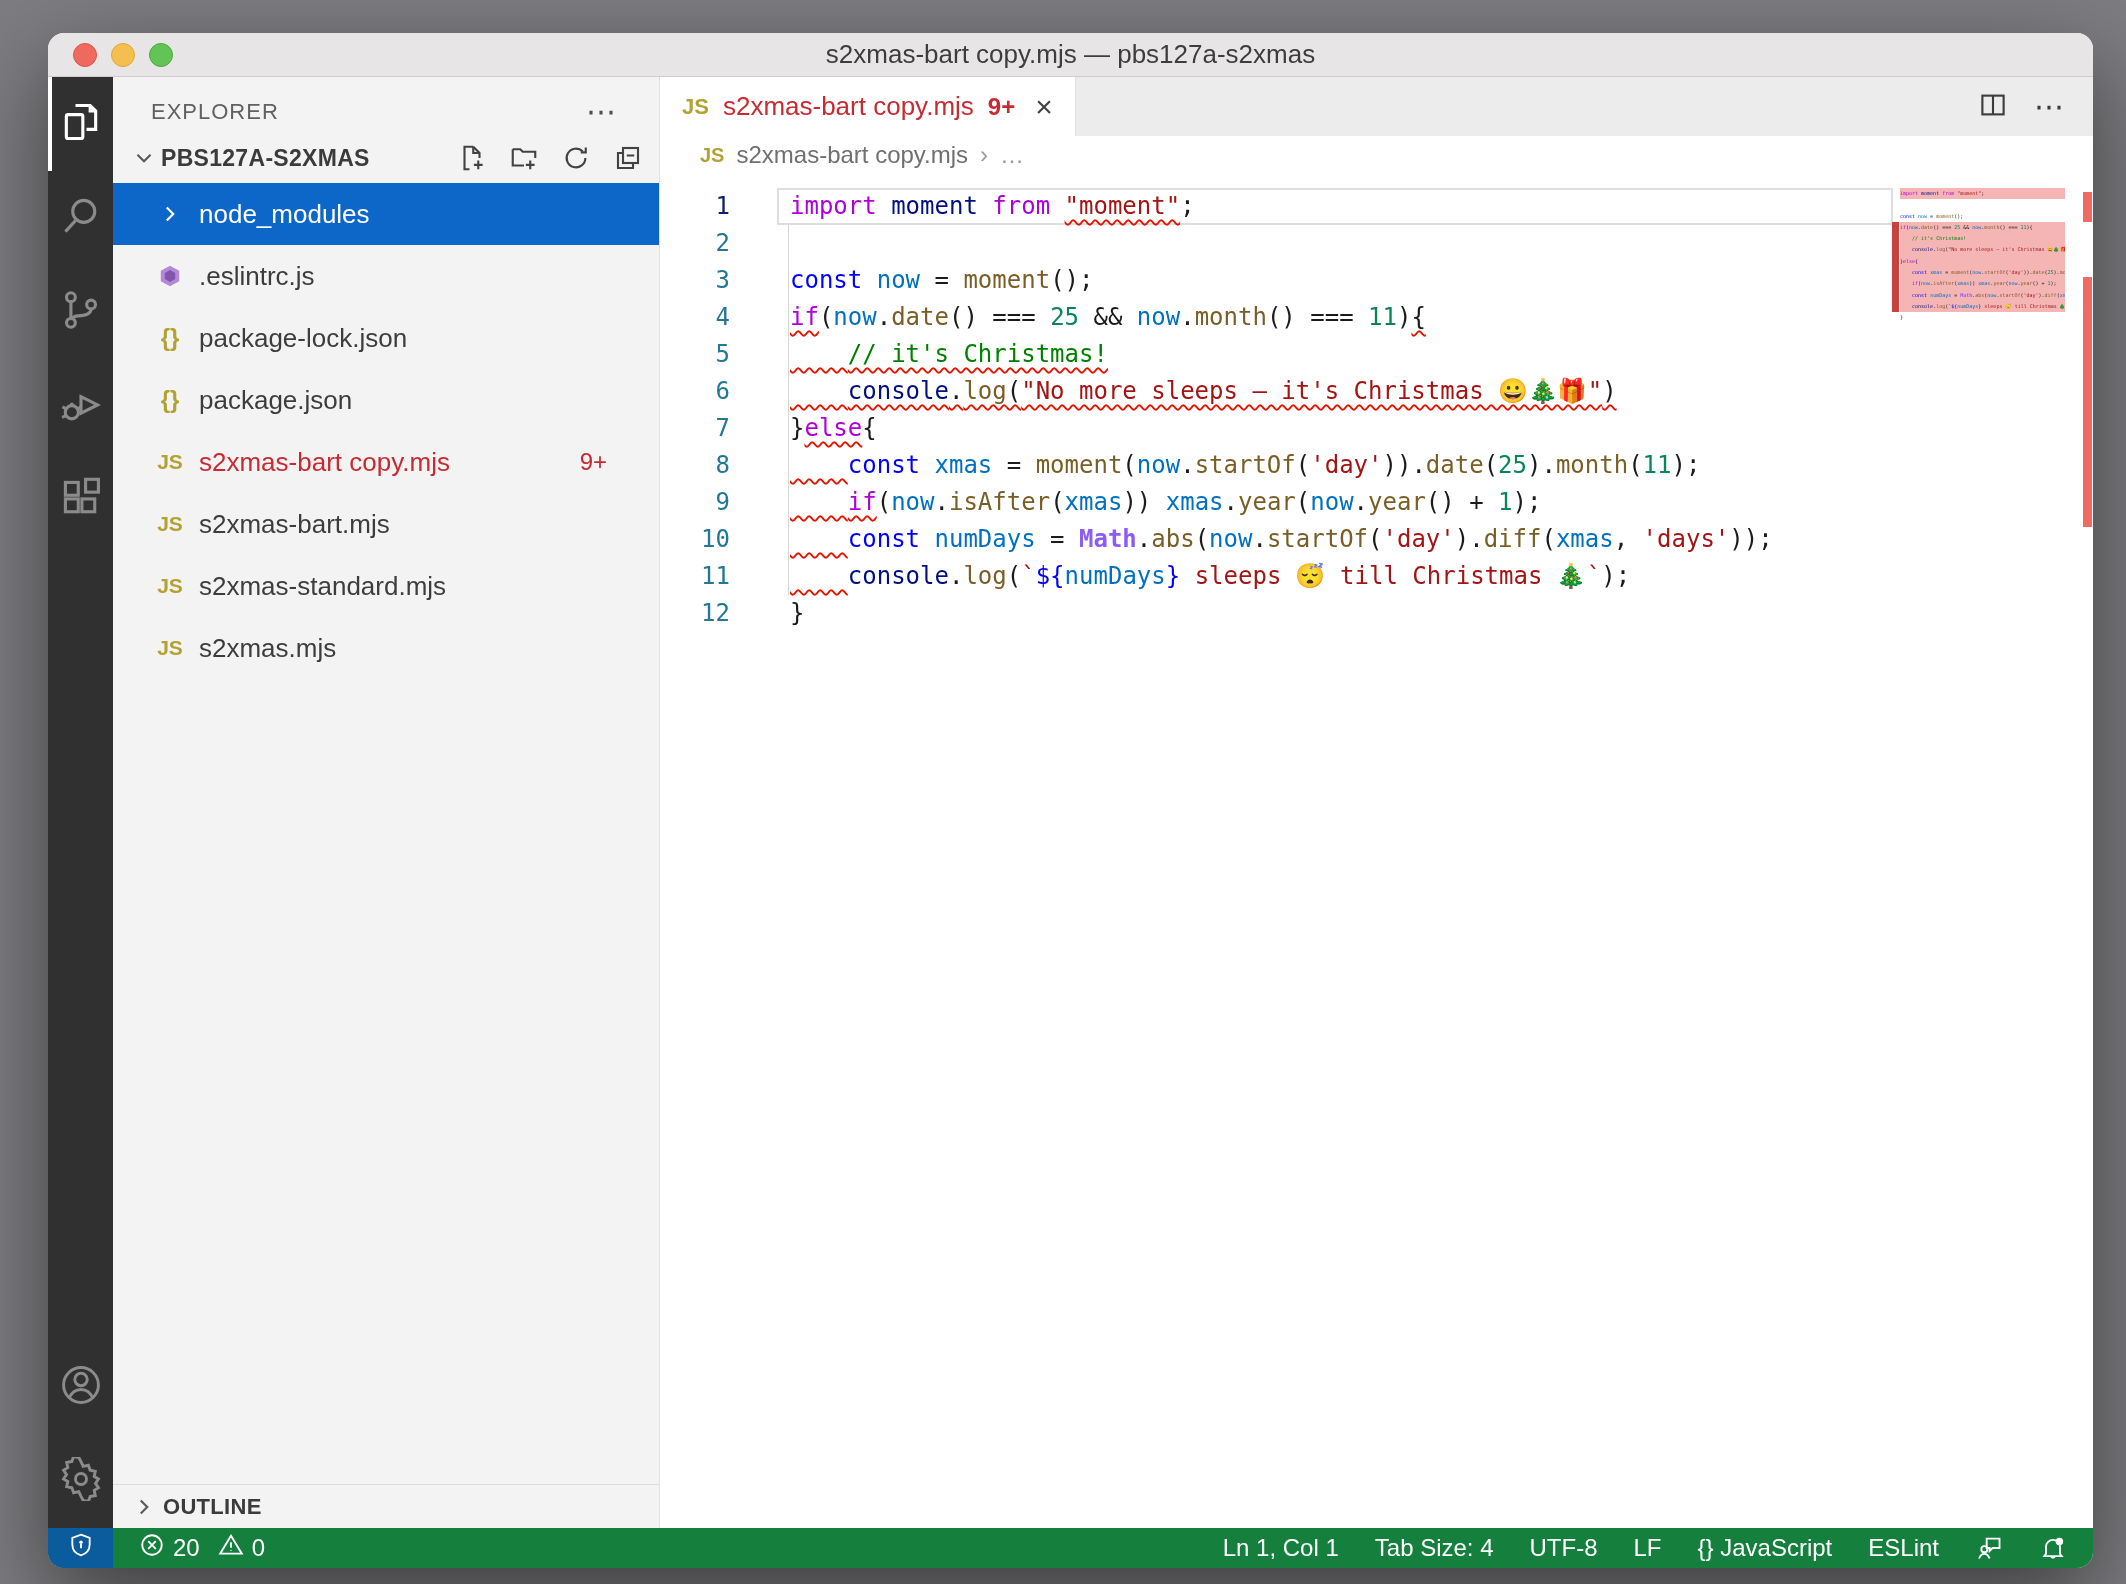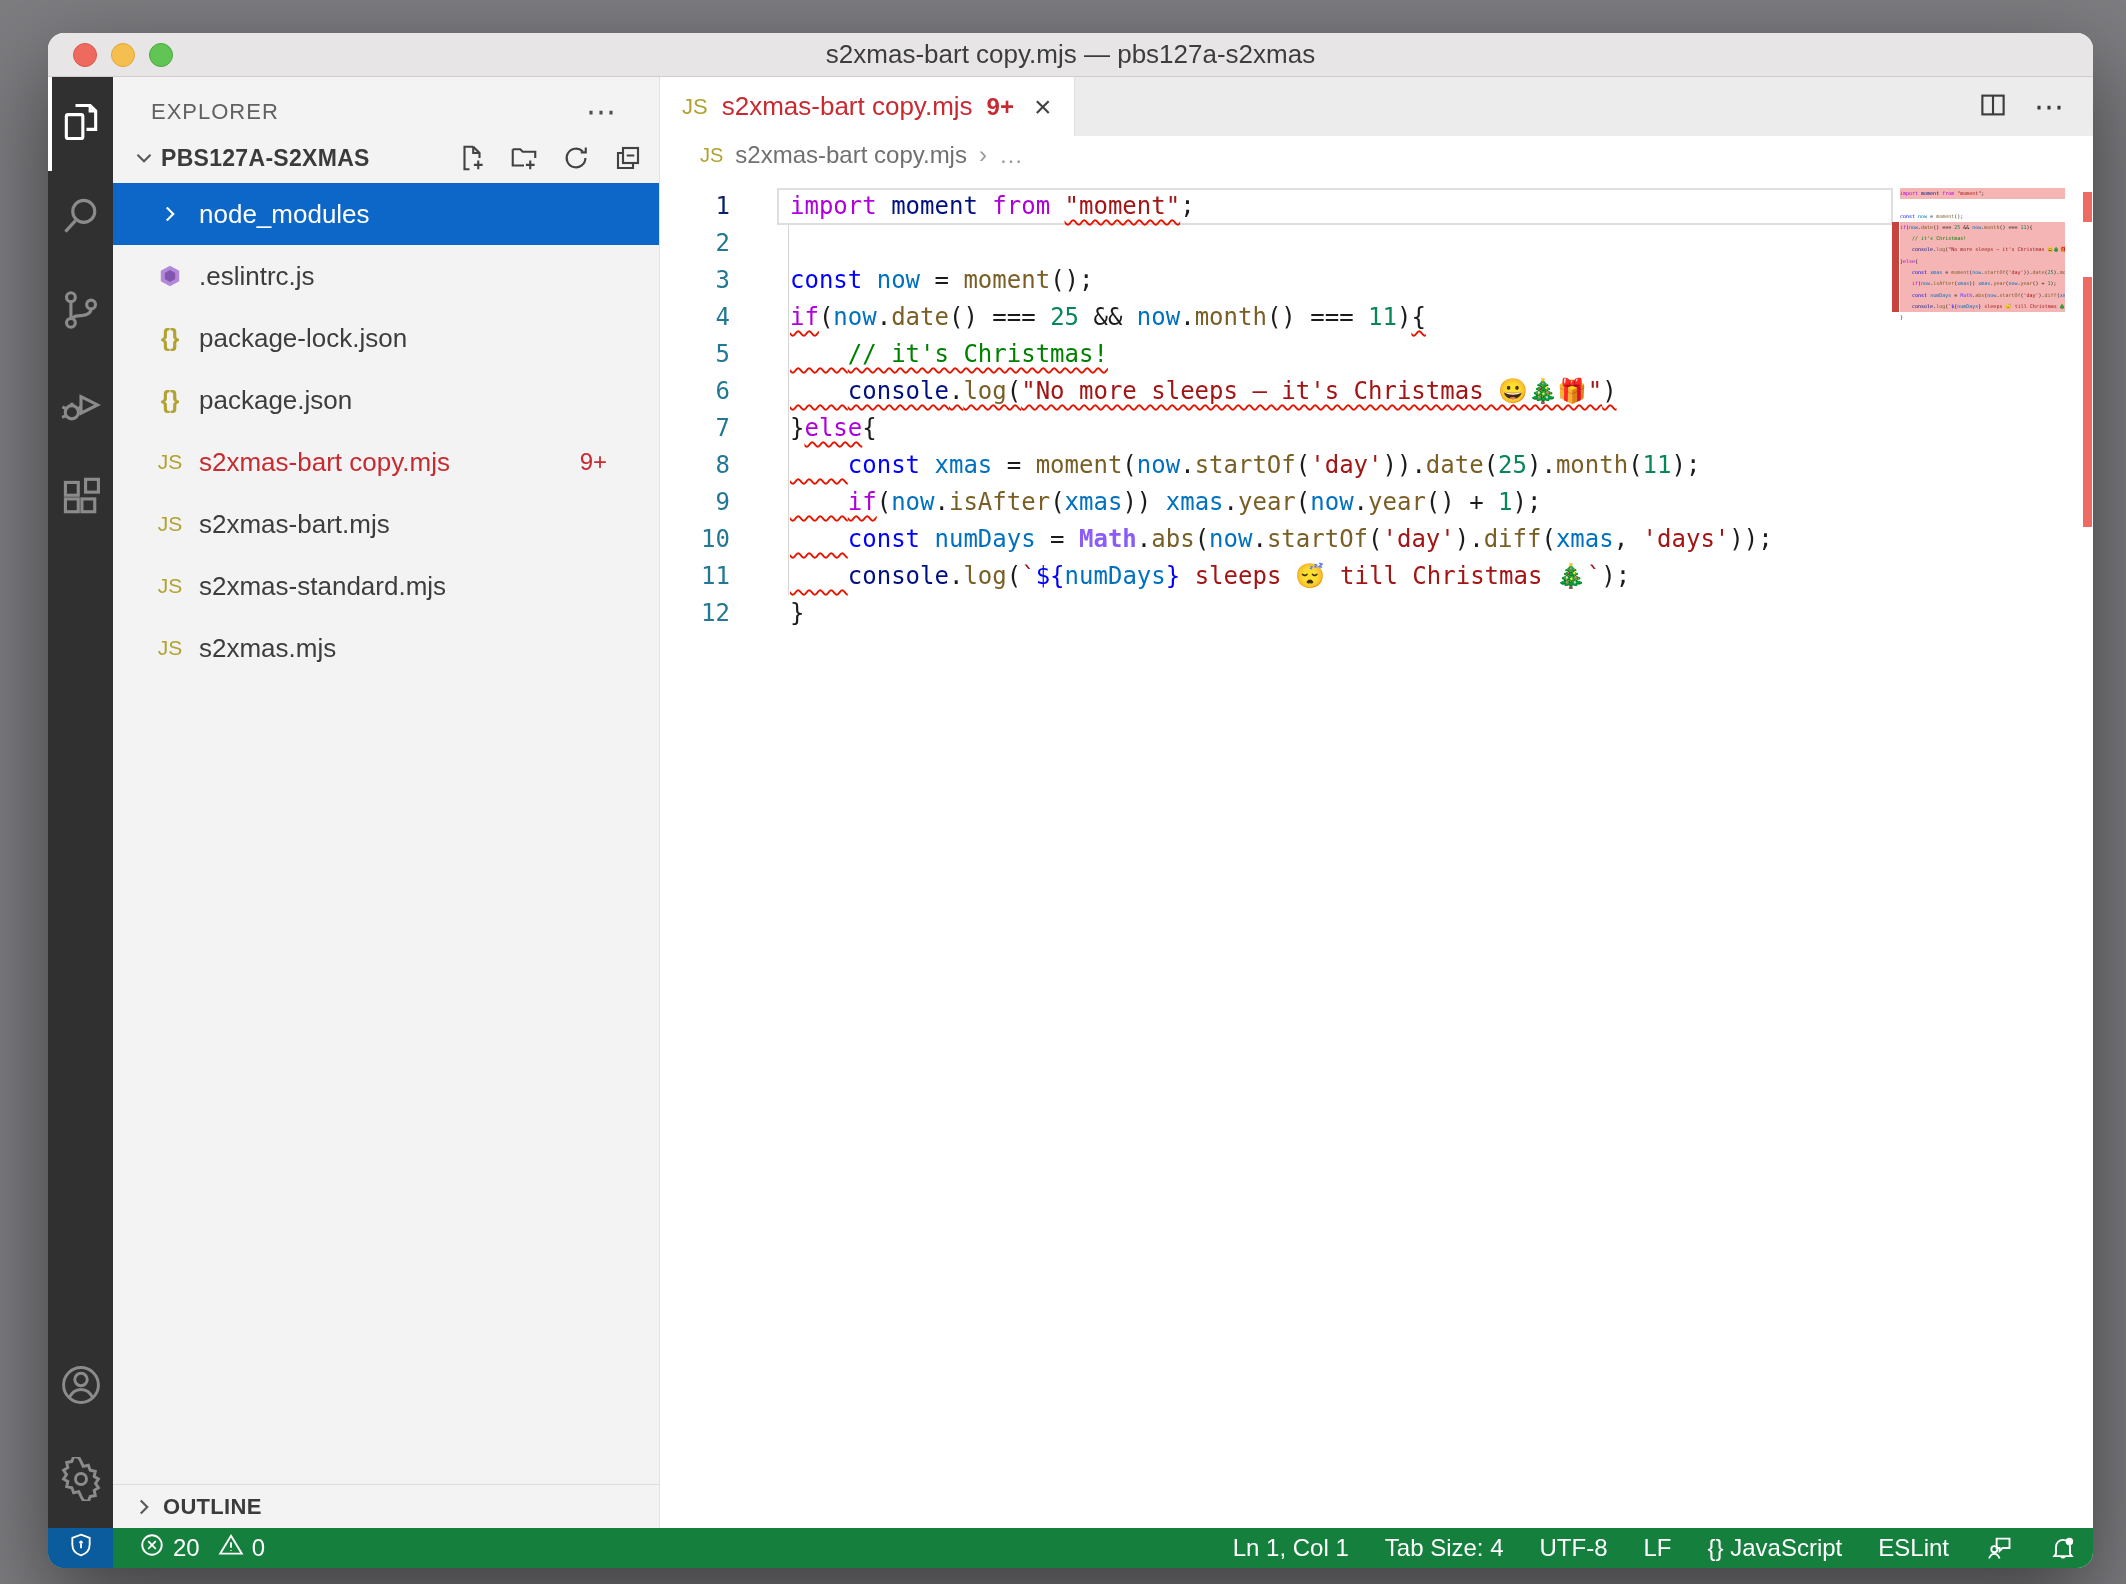--- a/index.html
+++ b/index.html
@@ -40,21 +40,21 @@
   .sec-actions { margin-left:auto; display:flex; gap:22px; }
   .sec-actions .sicon { width:30px; height:30px; color:#424242; cursor:pointer; }
   .sec-actions svg { width:30px; height:30px; }
 
   .file-list { }
   .file-row { height:62px; display:flex; align-items:center; padding-left:40px; font-size:26px; color:#3d3d3d; cursor:pointer; white-space:nowrap; }
   .file-row .ficon { width:34px; margin-right:12px; display:flex; align-items:center; justify-content:center; flex-shrink:0; }
   .file-row .badge { margin-left:auto; padding-right:52px; font-size:24px; color:#c72b31; }
   .file-row.selected { background:#0d67c9; color:#ffffff; }
   .file-row.error { color:#c72b31; }
-  .ficon-js { font-weight:normal; font-size:21px; color:#b1a232; font-family:"Liberation Sans",sans-serif; }
+  .ficon-js { font-weight:bold; font-size:21px; color:#b1a232; font-family:"Liberation Sans",sans-serif; }
   .ficon-json { font-weight:bold; font-size:24px; color:#b1a232; }
   .chev-svg { width:26px; height:26px; }
   .sb-fill { flex:1; }
   .outline-row { height:44px; border-top:1px solid #dcdcdc; display:flex; align-items:center; padding-left:18px; color:#3b3b3b; }
   .outline-row .chev { width:26px; height:26px; margin-right:6px; color:#5a5a5a; }
   .outline-row .ol-label { font-weight:bold; font-size:22px; letter-spacing:.3px; }
 
   
   .editor { flex:1; display:flex; flex-direction:column; min-width:0; background:#fff; }
   .tabbar { height:59px; background:#ececec; display:flex; align-items:stretch; flex-shrink:0; }
@@ -105,21 +105,21 @@
   .mm-row.gut::before { content:""; position:absolute; left:-8px; top:0; bottom:0; width:7px; background:#c8433d; }
   .ruler-mark { position:absolute; right:1px; width:9px; background:#ee6a63; }
 
   
   .statusbar { height:40px; background:#15803d; display:flex; align-items:center; color:#fff; font-size:24px; flex-shrink:0; }
   .sb-remote { width:65px; height:40px; background:#0b5c9d; display:flex; align-items:center; justify-content:center; flex-shrink:0; cursor:pointer; }
   .sb-remote svg { width:26px; height:26px; }
   .sb-problems { display:flex; align-items:center; gap:8px; margin-left:26px; cursor:pointer; }
   .sb-problems svg { width:26px; height:26px; }
   .sb-problems .cnt { margin-right:10px; }
-  .sb-right { margin-left:auto; display:flex; align-items:center; gap:36px; padding-right:16px; }
+  .sb-right { margin-left:auto; display:flex; align-items:center; gap:36px; padding-right:26px; }
   .sb-item { cursor:pointer; white-space:nowrap; }
   .sb-item svg { width:28px; height:28px; display:block; }
 </style>
 </head>
 <body>
 
 <div class="window">
 
   <div class="titlebar">
     <div class="title-text">s2xmas-bart copy.mjs — pbs127a-s2xmas</div>

